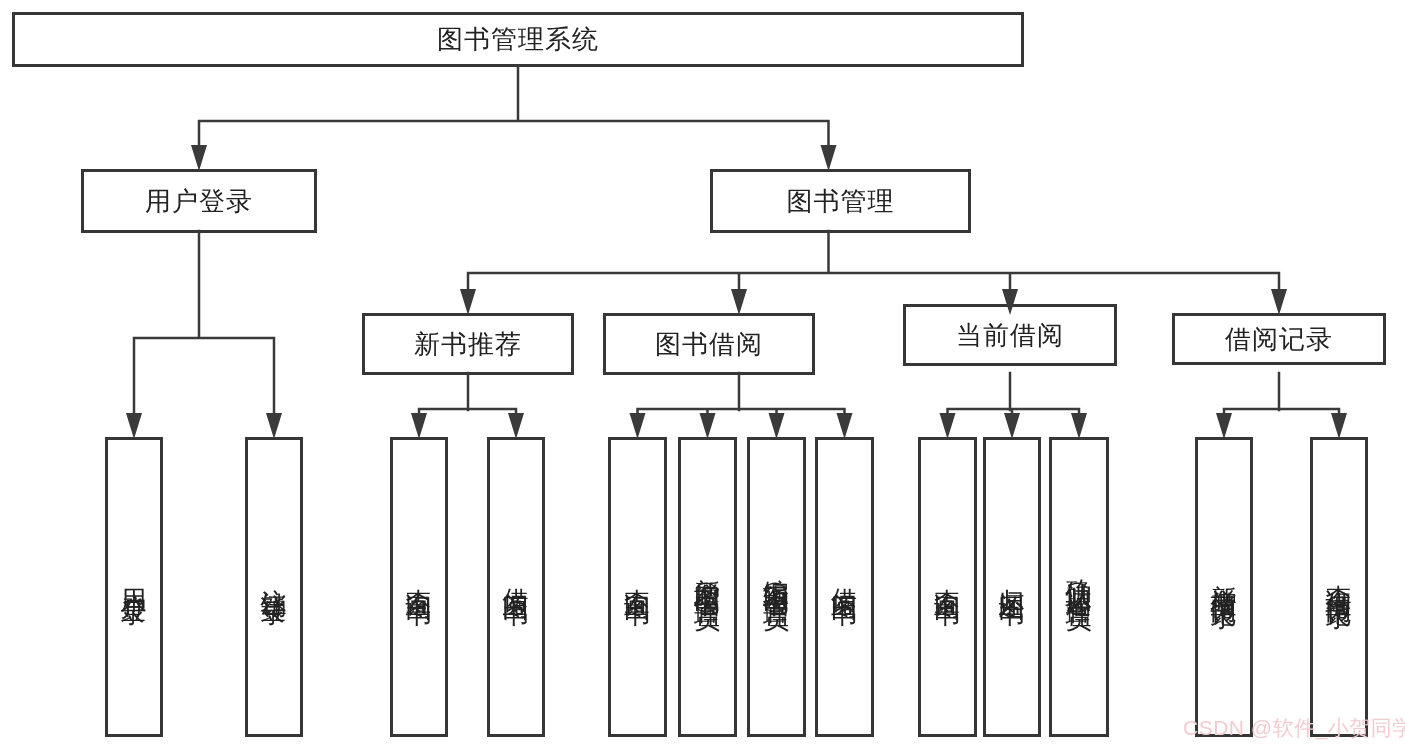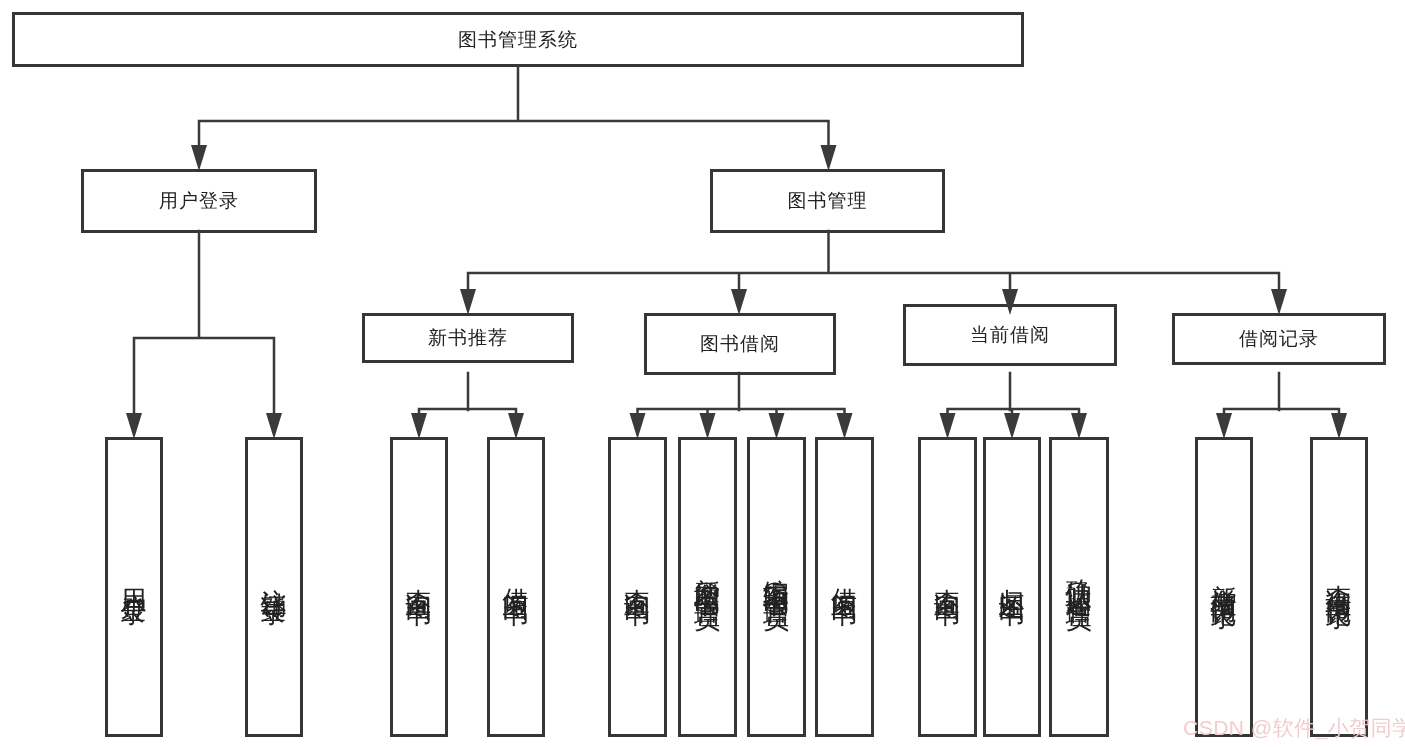--- a/index.html
+++ b/index.html
@@ -19,21 +19,21 @@
     position: absolute;
     box-sizing: border-box;
     background: #ffffff;
     border: 3px solid #363636;
     color: #222222;
     display: flex;
     align-items: center;
     justify-content: center;
   }
   .node-h {
-    font-size: 19px;
+    font-size: 26px;
     letter-spacing: 1px;
     white-space: nowrap;
   }
   .node-v {
     top: 437px;
     height: 300px;
     padding-bottom: 22px;
   }
   .vtext {
     writing-mode: vertical-rl;
@@ -61,24 +61,24 @@
   }
 </style>
 </head>
 <body>
 
 <div id="canvas">
 
   <div class="node node-h" style="left:12px; top:12px; width:1012px; height:55px;">图书管理系统</div>
 
   <div class="node node-h" style="left:81px; top:169px; width:236px; height:64px;">用户登录</div>
-  <div class="node node-h" style="left:710px; top:169px; width:235px; height:64px;">图书管理</div>
+  <div class="node node-h" style="left:710px; top:169px; width:261px; height:64px;">图书管理</div>
 
-  <div class="node node-h" style="left:362px; top:313px; width:212px; height:50px;">新书推荐</div>
-  <div class="node node-h" style="left:644px; top:313px; width:192px; height:62px;">图书借阅</div>
+  <div class="node node-h" style="left:362px; top:313px; width:212px; height:62px;">新书推荐</div>
+  <div class="node node-h" style="left:603px; top:313px; width:212px; height:62px;">图书借阅</div>
   <div class="node node-h" style="left:903px; top:304px; width:214px; height:62px;">当前借阅</div>
   <div class="node node-h" style="left:1172px; top:313px; width:214px; height:52px;">借阅记录</div>
 
   <div class="node node-v" style="left:105px; width:58px;">
     <span class="vtext">用户登录</span>
   </div>
   <div class="node node-v" style="left:245px; width:58px;">
     <span class="vtext">注销登录</span>
   </div>
 

